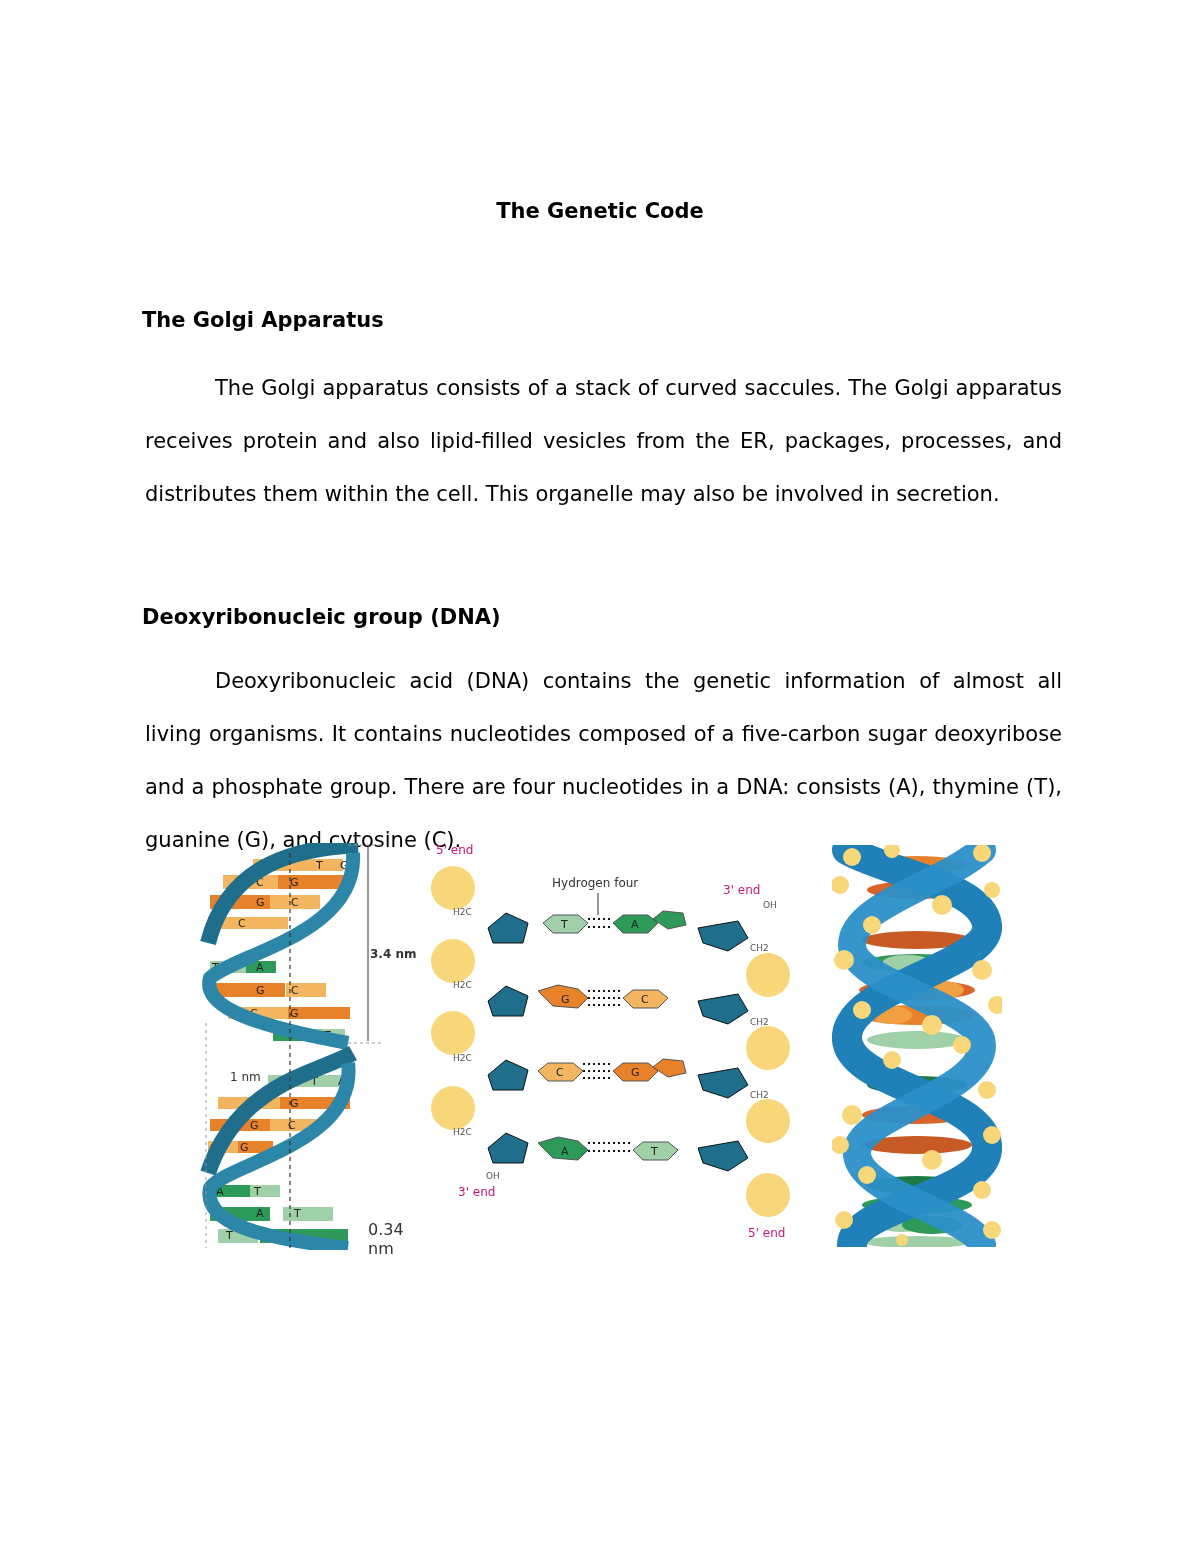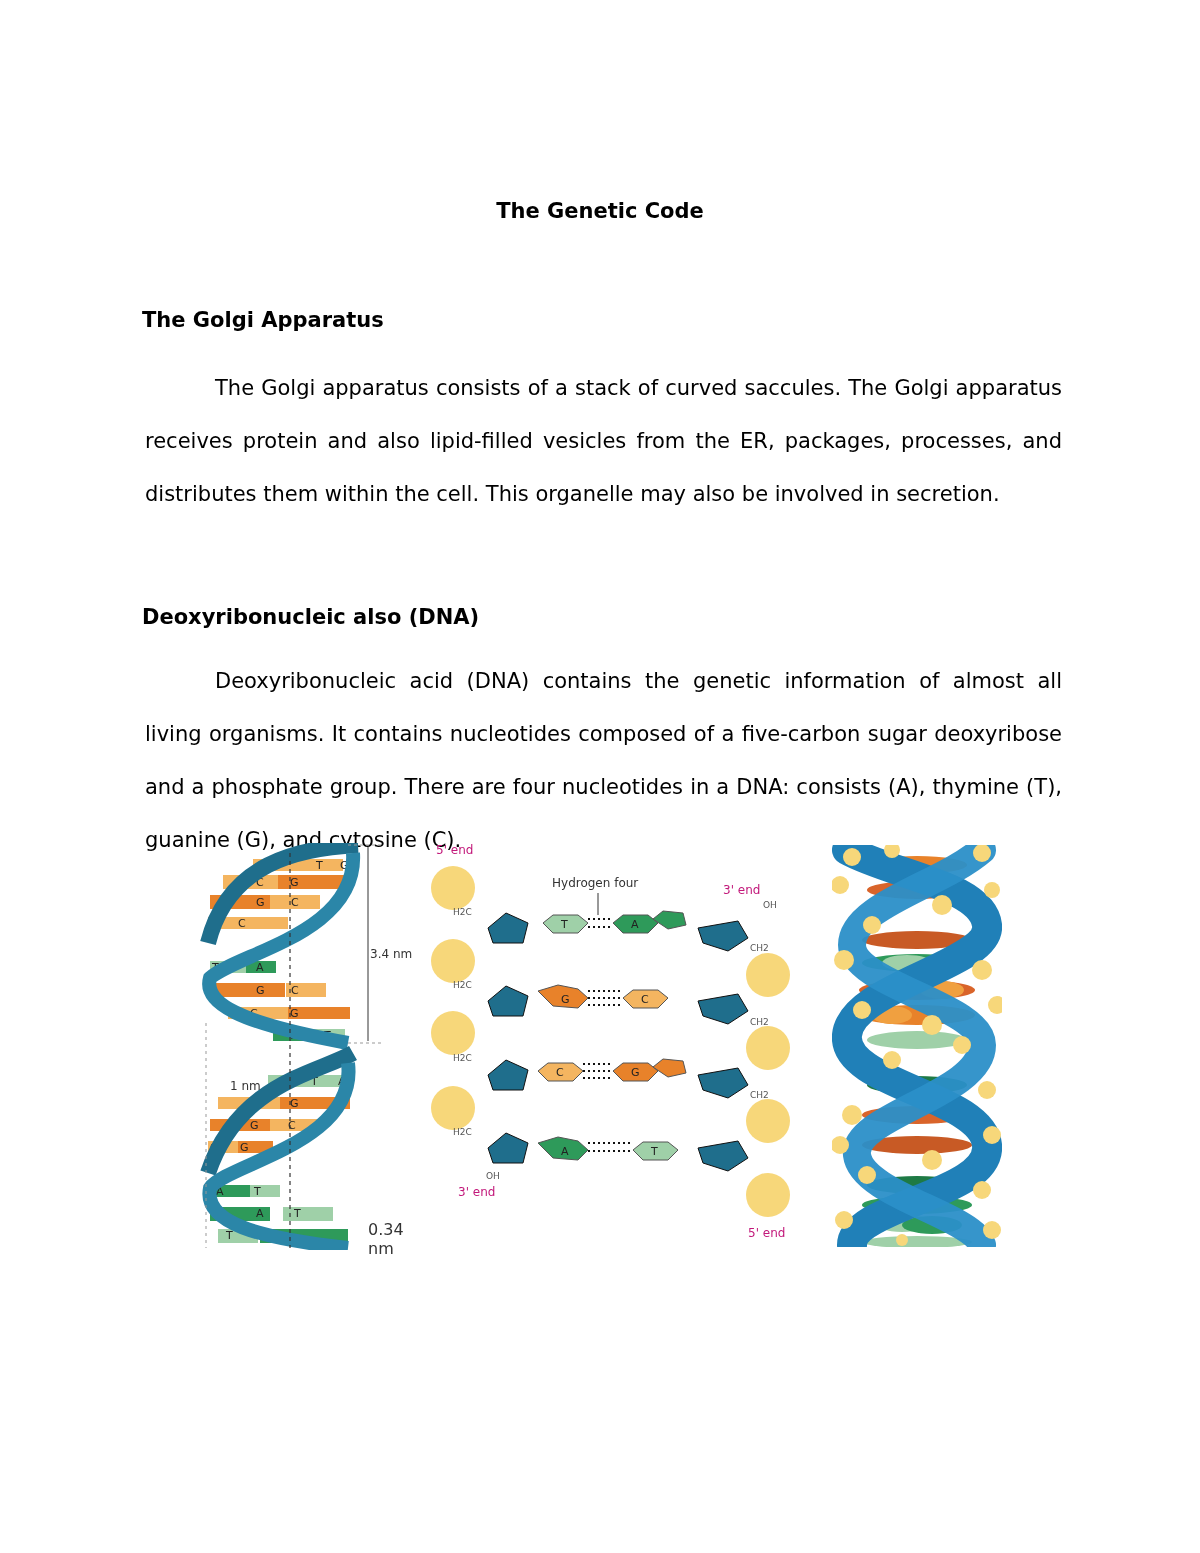--- a/index.html
+++ b/index.html
@@ -20,21 +20,21 @@
 
 <div class="page">
 
   <div class="center-title" style="top:199px;">The Genetic Code</div>
 
   <div class="heading" style="top:296px;margin-top:12px;">The Golgi Apparatus</div>
   <div class="para" style="top:362px;">
     <p>The Golgi apparatus consists of a stack of curved saccules. The Golgi apparatus receives protein and also lipid-filled vesicles from the ER, packages, processes, and distributes them within the cell. This organelle may also be involved in secretion.</p>
   </div>
 
-  <div class="heading" style="top:605px;">Deoxyribonucleic also (DNA)</div>
+  <div class="heading" style="top:605px;">Deoxyribonucleic group (DNA)</div>
   <div class="para" style="top:655px;">
     <p>Deoxyribonucleic acid (DNA) contains the genetic information of almost all living organisms. It contains nucleotides composed of a five-carbon sugar deoxyribose and a phosphate group. There are four nucleotides in a DNA: consists (A), thymine (T), guanine (G), and cytosine (C).</p>
   </div>
 
   <div class="fig" style="left:198px; top:843px; width:225px; height:407px;">
     <svg width="225" height="407" viewBox="0 0 225 407">
 
       <g>
         <rect x="55" y="16" width="90" height="12" fill="#f4b560"></rect>
         <rect x="25" y="32" width="120" height="14" fill="#f4b560"></rect>
@@ -102,22 +102,22 @@
       <path d="M 155 10 C 160 90, 40 110, 12 135 C 5 160, 40 180, 150 200" stroke="#2b86a8" stroke-width="14" fill="none"></path>
       <path d="M 10 330 C 40 240, 120 230, 155 210" stroke="#1f6e8c" stroke-width="16" fill="none"></path>
       <path d="M 150 220 C 160 300, 30 320, 12 345 C 5 380, 60 395, 150 405" stroke="#2b86a8" stroke-width="14" fill="none"></path>
 
       <line x1="92" y1="10" x2="92" y2="405" stroke="#333" stroke-width="1.2" stroke-dasharray="4,4"></line>
       <line x1="8" y1="180" x2="8" y2="405" stroke="#999" stroke-width="1" stroke-dasharray="3,4"></line>
       <line x1="150" y1="2" x2="185" y2="2" stroke="#999" stroke-dasharray="3,3"></line>
       <line x1="150" y1="200" x2="185" y2="200" stroke="#999" stroke-dasharray="3,3"></line>
       <line x1="170" y1="4" x2="170" y2="198" stroke="#333" stroke-width="1"></line>
     </svg>
-    <span style="position:absolute; left:172px; top:104px; font-size:12px; color:#333;">3.4 nm</span>
-    <span style="position:absolute; left:32px; top:236px; font-size:12px; color:#333;">1 nm</span>
+    <span style="position:absolute; left:172px; top:104px; font-size:12px; color:#333;font-weight:bold;">3.4 nm</span>
+    <span style="position:absolute; left:32px; top:227px; font-size:12px; color:#333;">1 nm</span>
     <span style="position:absolute; left:170px; top:377px; font-size:16px; color:#333;">0.34 nm</span>
   </div>
 
   <div class="fig" style="left:428px; top:843px; width:375px; height:402px;">
     <svg width="375" height="402" viewBox="0 0 375 402">
 
       <g fill="#f7d77a">
         <circle cx="25" cy="45" r="22"></circle>
           <circle cx="25" cy="118" r="22"></circle>
         <circle cx="25" cy="190" r="22"></circle>

